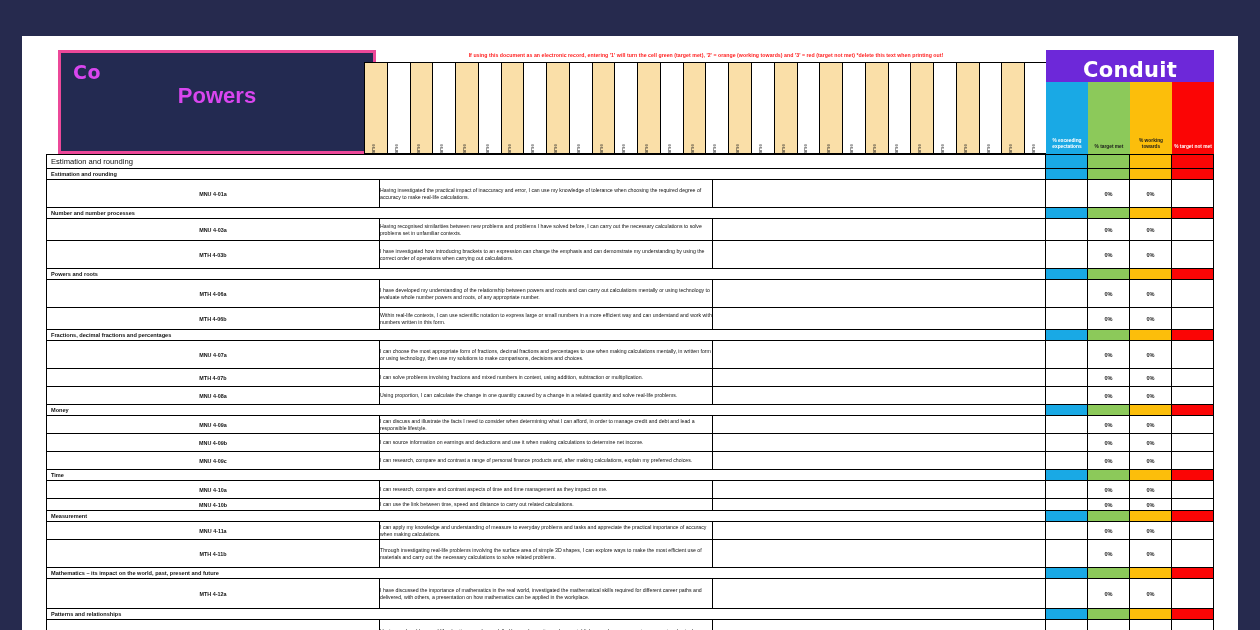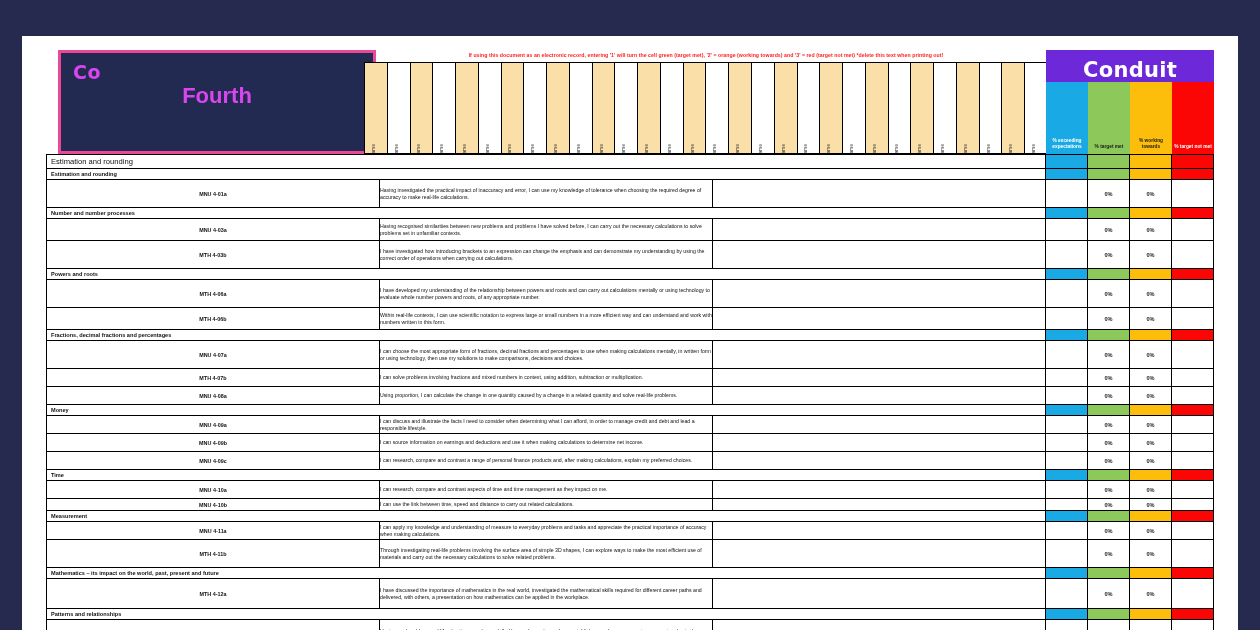--- a/index.html
+++ b/index.html
@@ -143,21 +143,21 @@
 </style>
 </head>
 <body>
 
 <div id="sheet">
 
   <div class="topband">
 
     <div class="titlebox">
       <div class="logo-co">Co</div>
-      <div class="title-main">Fourth</div>
+      <div class="title-main">Powers</div>
     </div>
 
     <div class="warnnote">If using this document as an electronic record, entering '1' will turn the cell green (target met), '2' = orange (working towards) and '3' = red (target not met) *delete this text when printing out!</div>
 
     <div class="namecols" id="namecols">
         <div class="namecol tan">
           <span>name</span>
         </div>
         <div class="namecol wht">
           <span>name</span>

